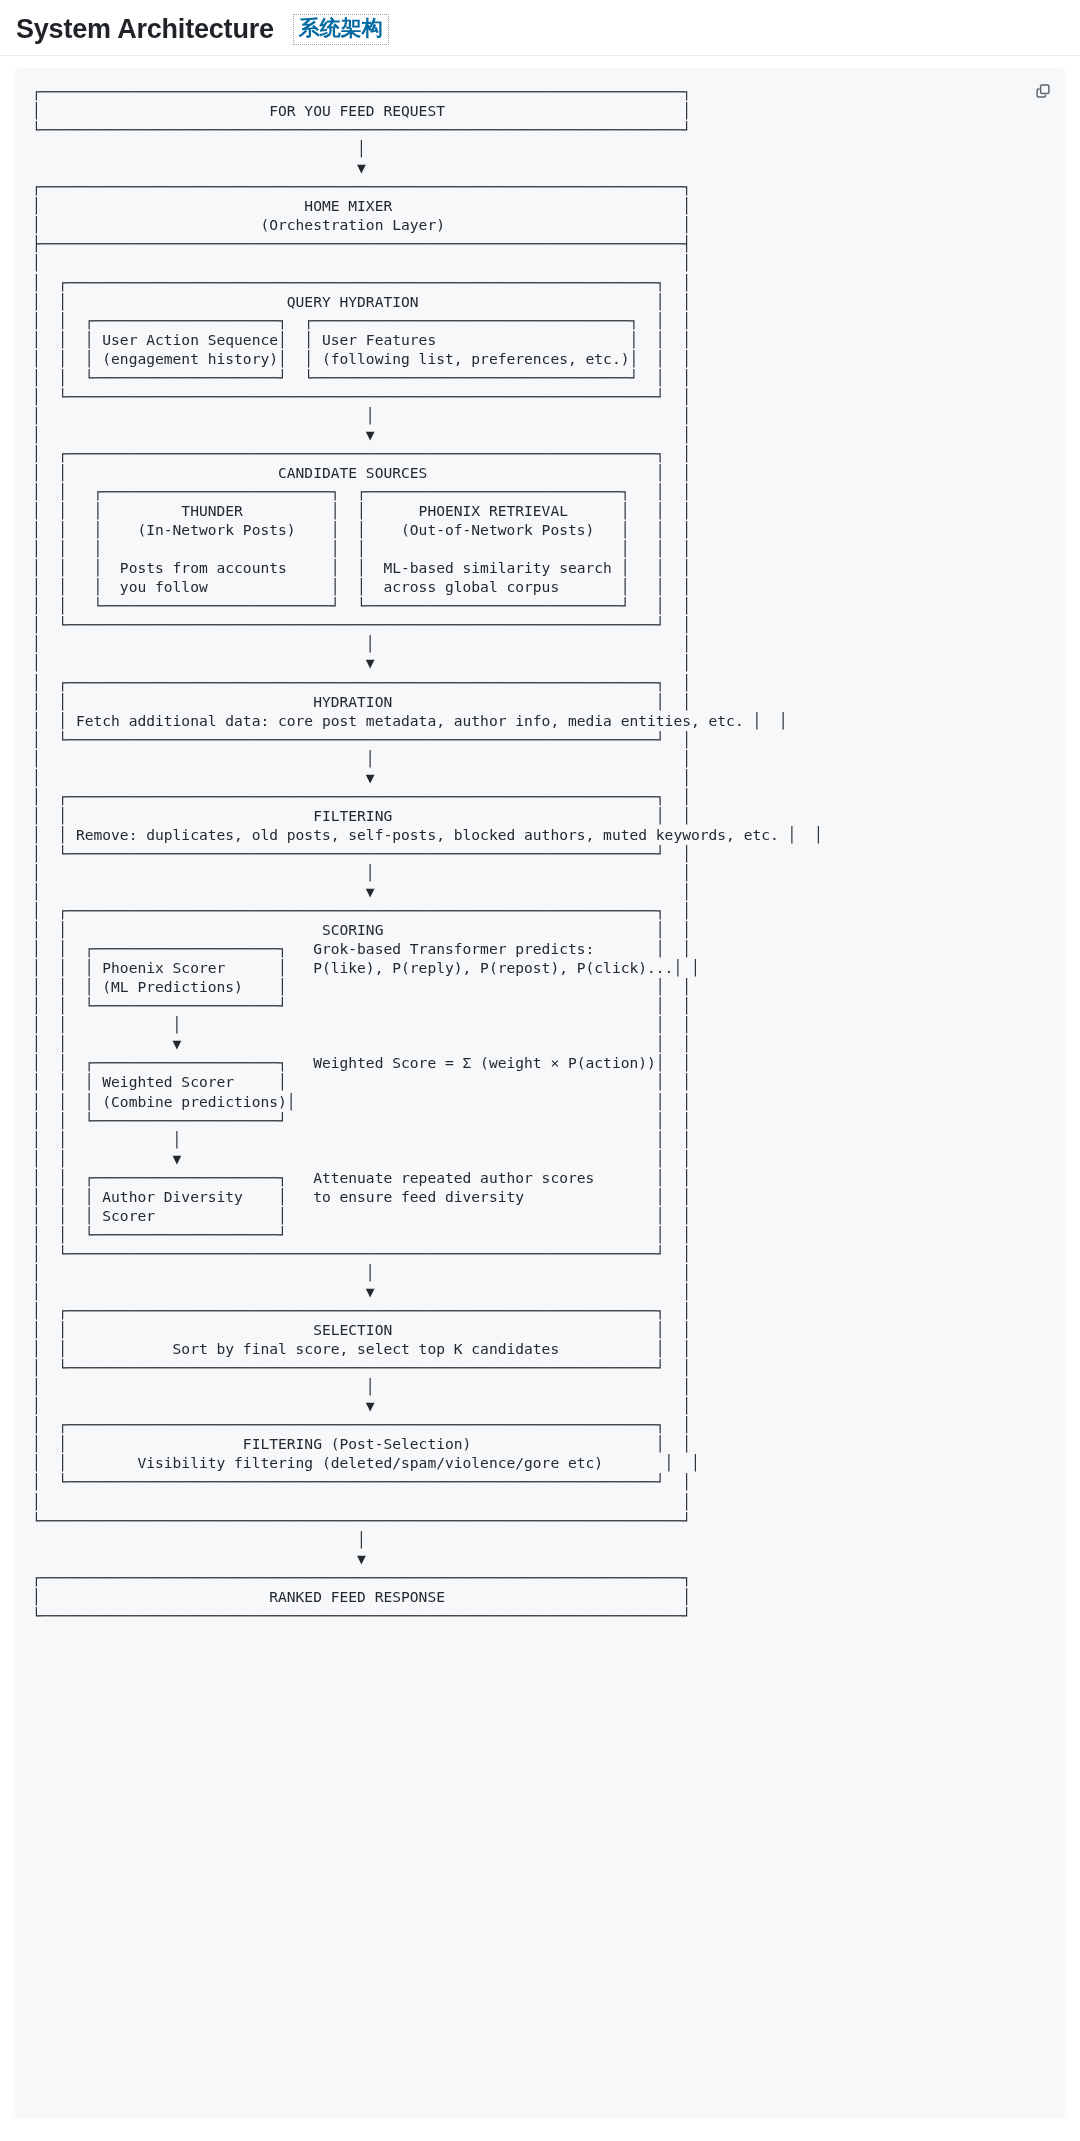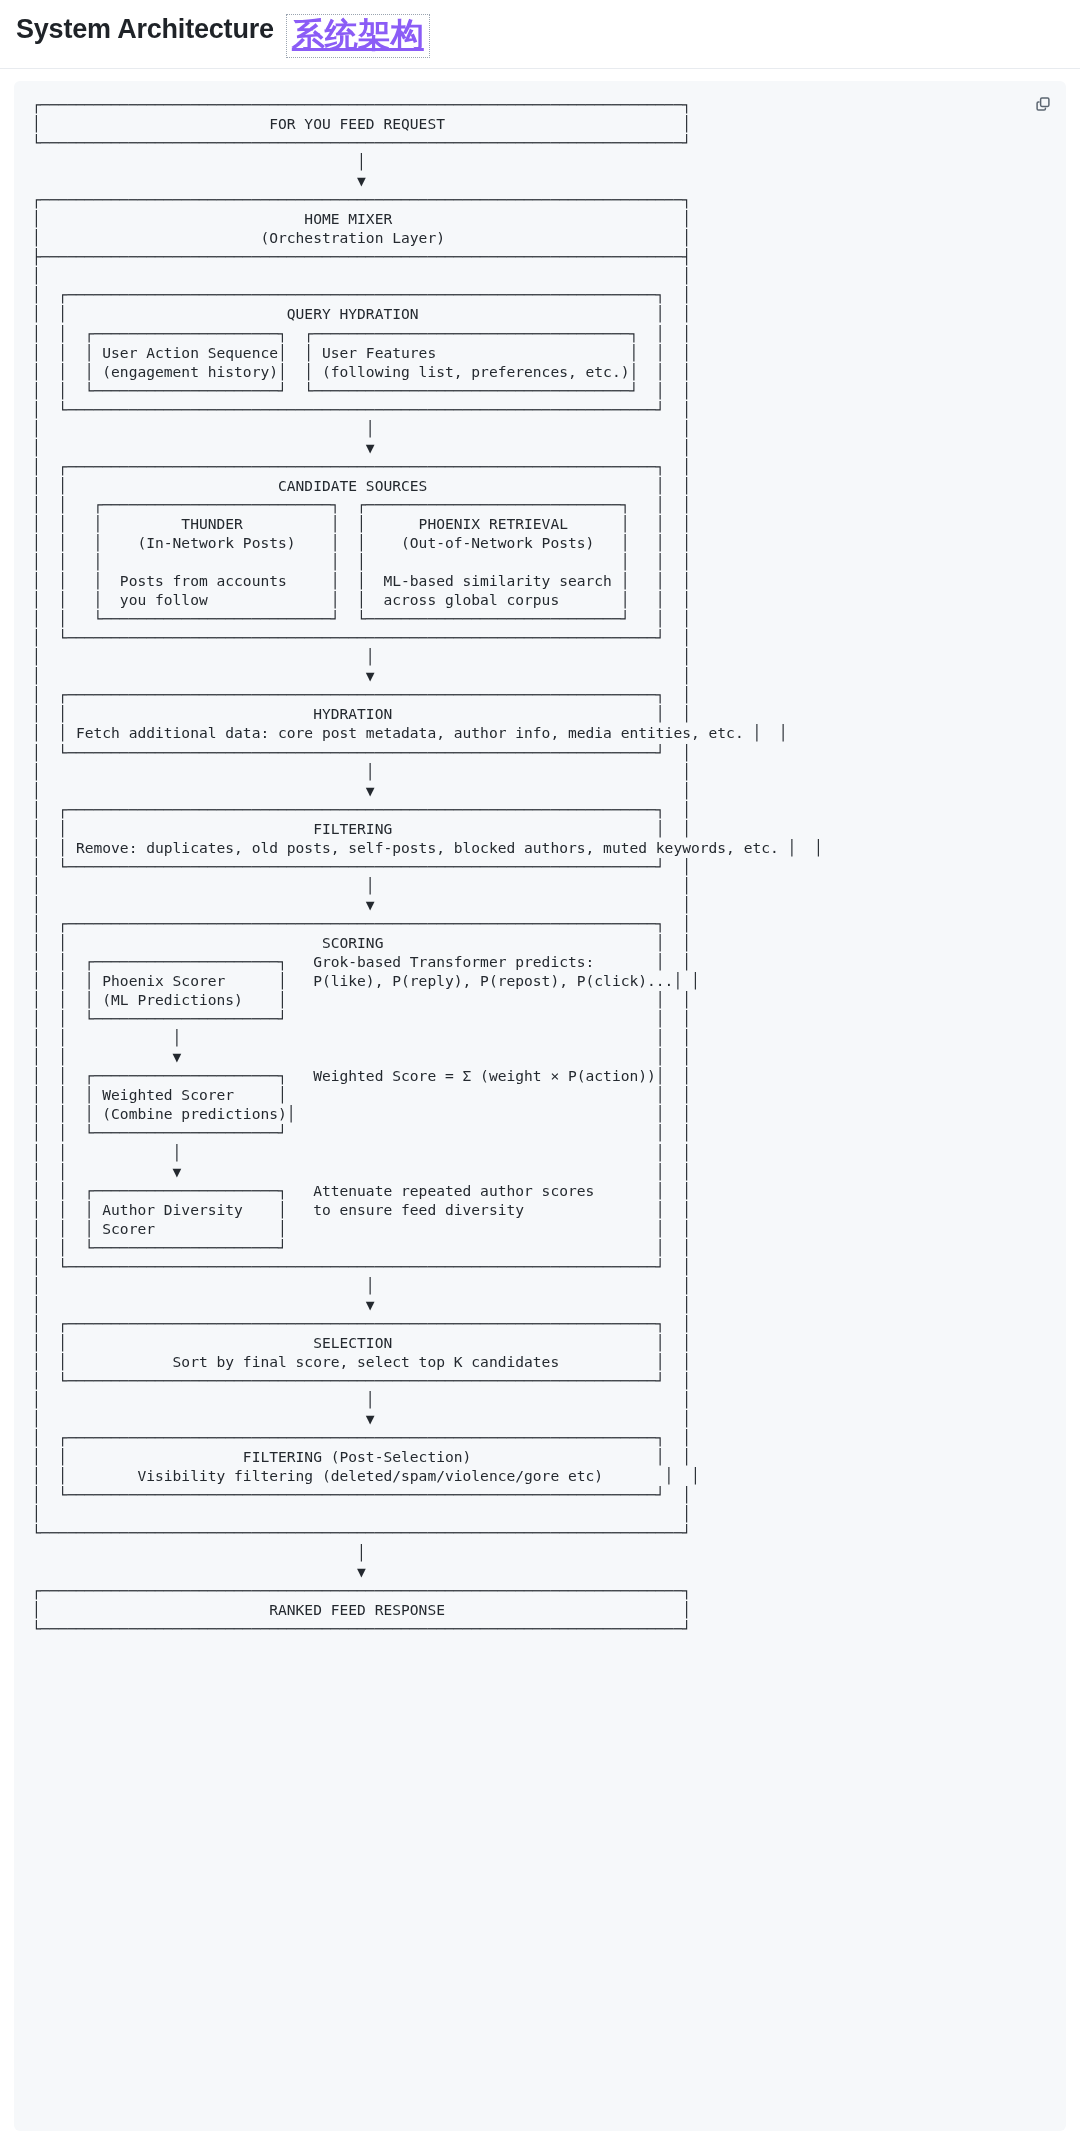--- a/index.html
+++ b/index.html
@@ -21,40 +21,39 @@
     background: #ffffff;
     padding: 0;
     position: relative;
   }
 
   
   .doc-header {
     padding: 14px 16px 10px 16px;
     border-bottom: 1px solid #e8ebef;
     display: flex;
-    align-items: flex-start;
-    gap: 12px;
+    align-items: center;
+    gap: 19px;
   }
   .doc-title {
     font-size: 27px;
     font-weight: bold;
     letter-spacing: -0.2px;
     color: #1f2328;
     line-height: 1.15;
     white-space: nowrap;
   }
   .doc-title-zh {
-    font-size: 33px;
+    font-size: 21px;
     font-weight: bold;
-    color: #8b5cf6;
+    color: #0369a1;
     line-height: 1.15;
     border: 1px dotted #9aa4b0;
     padding: 1px 5px 3px 5px;
     white-space: nowrap;
-    text-decoration: underline;
   }
 
   
   .code-wrap {
     margin: 12px 14px 0 14px;
     background: #f6f8fa;
     border-radius: 6px;
     position: relative;
     overflow: hidden;
     padding: 14px 0 26px 0;

